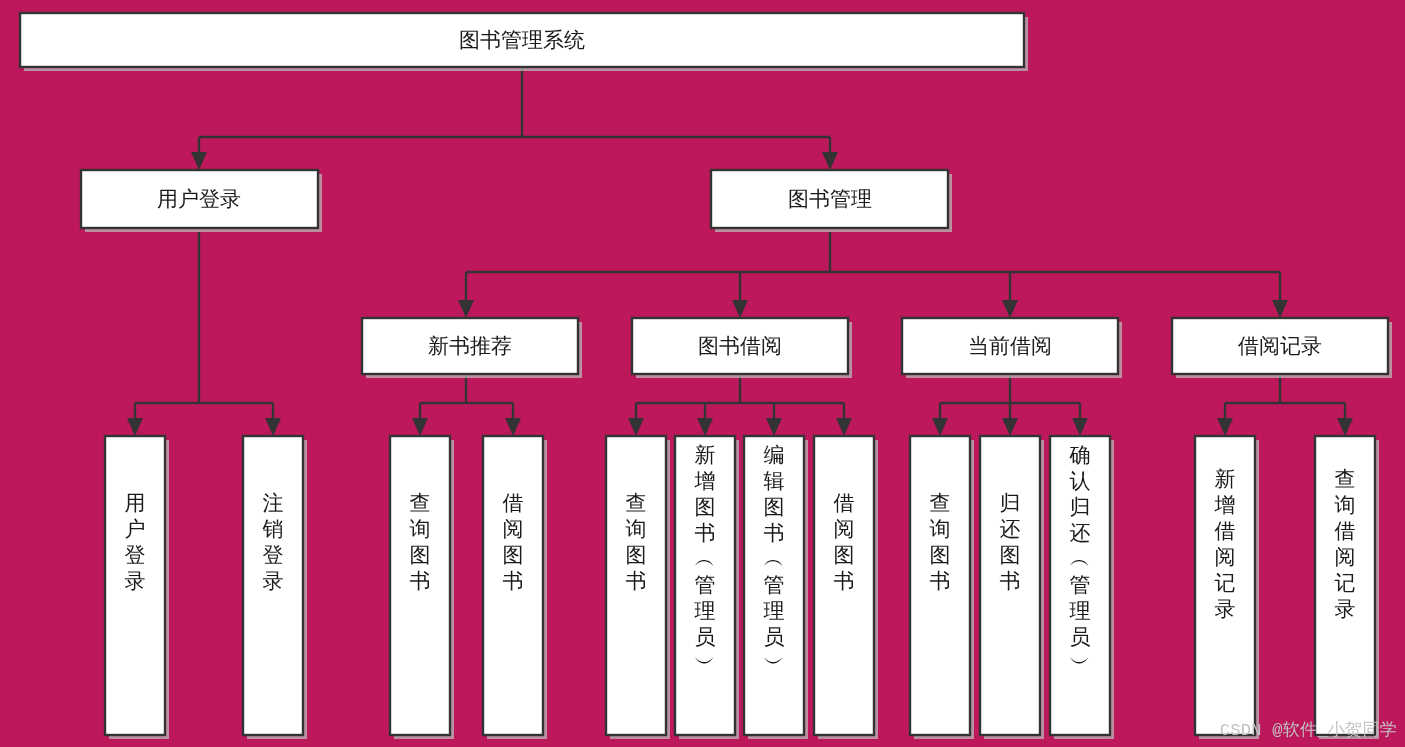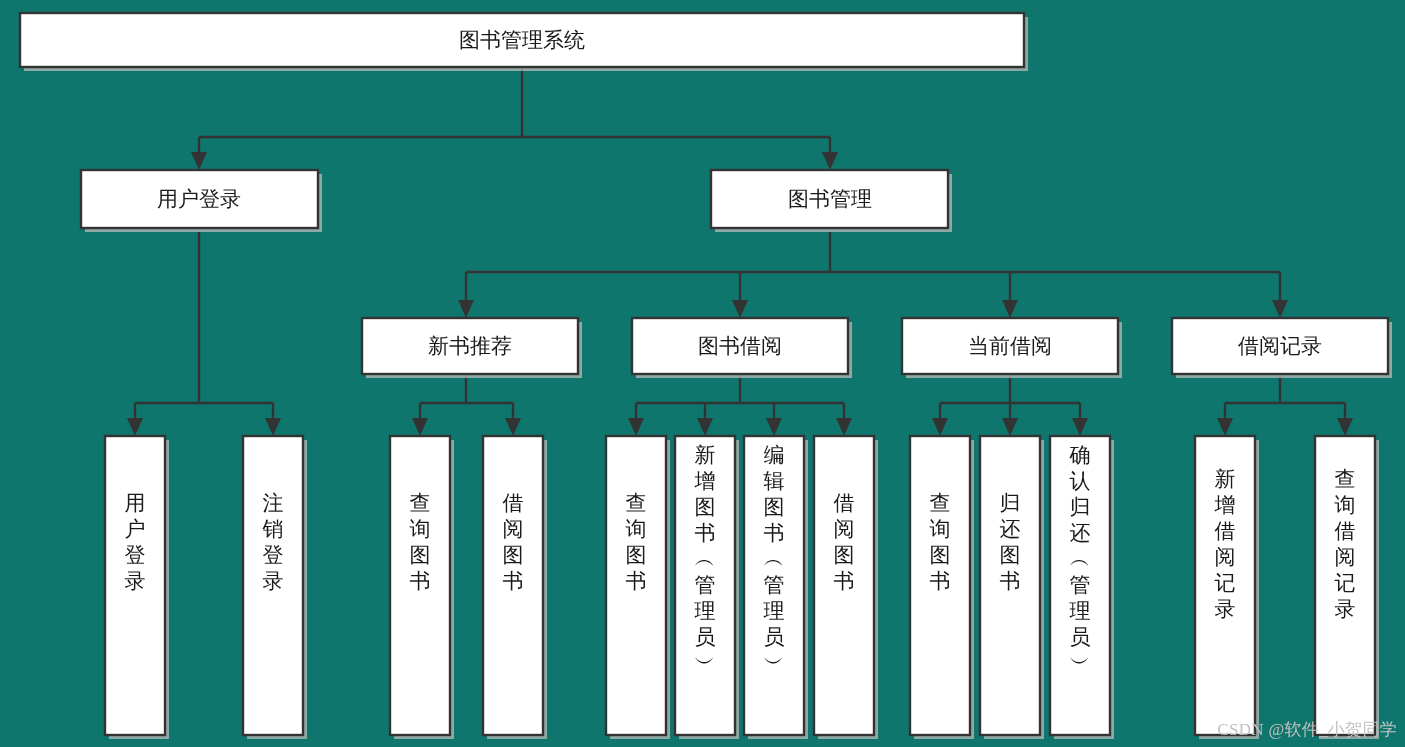--- a/index.html
+++ b/index.html
@@ -7,21 +7,21 @@
     padding: 0;
     background: #ffffff;
   }
   body {
     font-family: "Liberation Sans", "DejaVu Sans", sans-serif;
   }
   #diagram-root {
     position: relative;
     width: 1405px;
     height: 747px;
-    background: #0f766e;
+    background: #be185d;
     overflow: hidden;
   }
   svg.diagram-canvas {
     position: absolute;
     left: 0;
     top: 0;
     width: 1405px;
     height: 747px;
   }
   .node-rect {
@@ -53,21 +53,21 @@
   .node-label-v {
     font-family: "Liberation Sans", "DejaVu Sans", sans-serif;
     font-size: 21px;
     fill: #1a1a1a;
     text-anchor: middle;
   }
   .watermark {
     position: absolute;
     right: 8px;
     bottom: 6px;
-    font-family: Liberation Serif, serif;
+    font-family: Liberation Mono, monospace;
     font-size: 17px;
     color: #c2c2c2;
     letter-spacing: 0.3px;
     white-space: nowrap;
     pointer-events: none;
     user-select: none;
   }
 </style>
 </head>
 <body>

